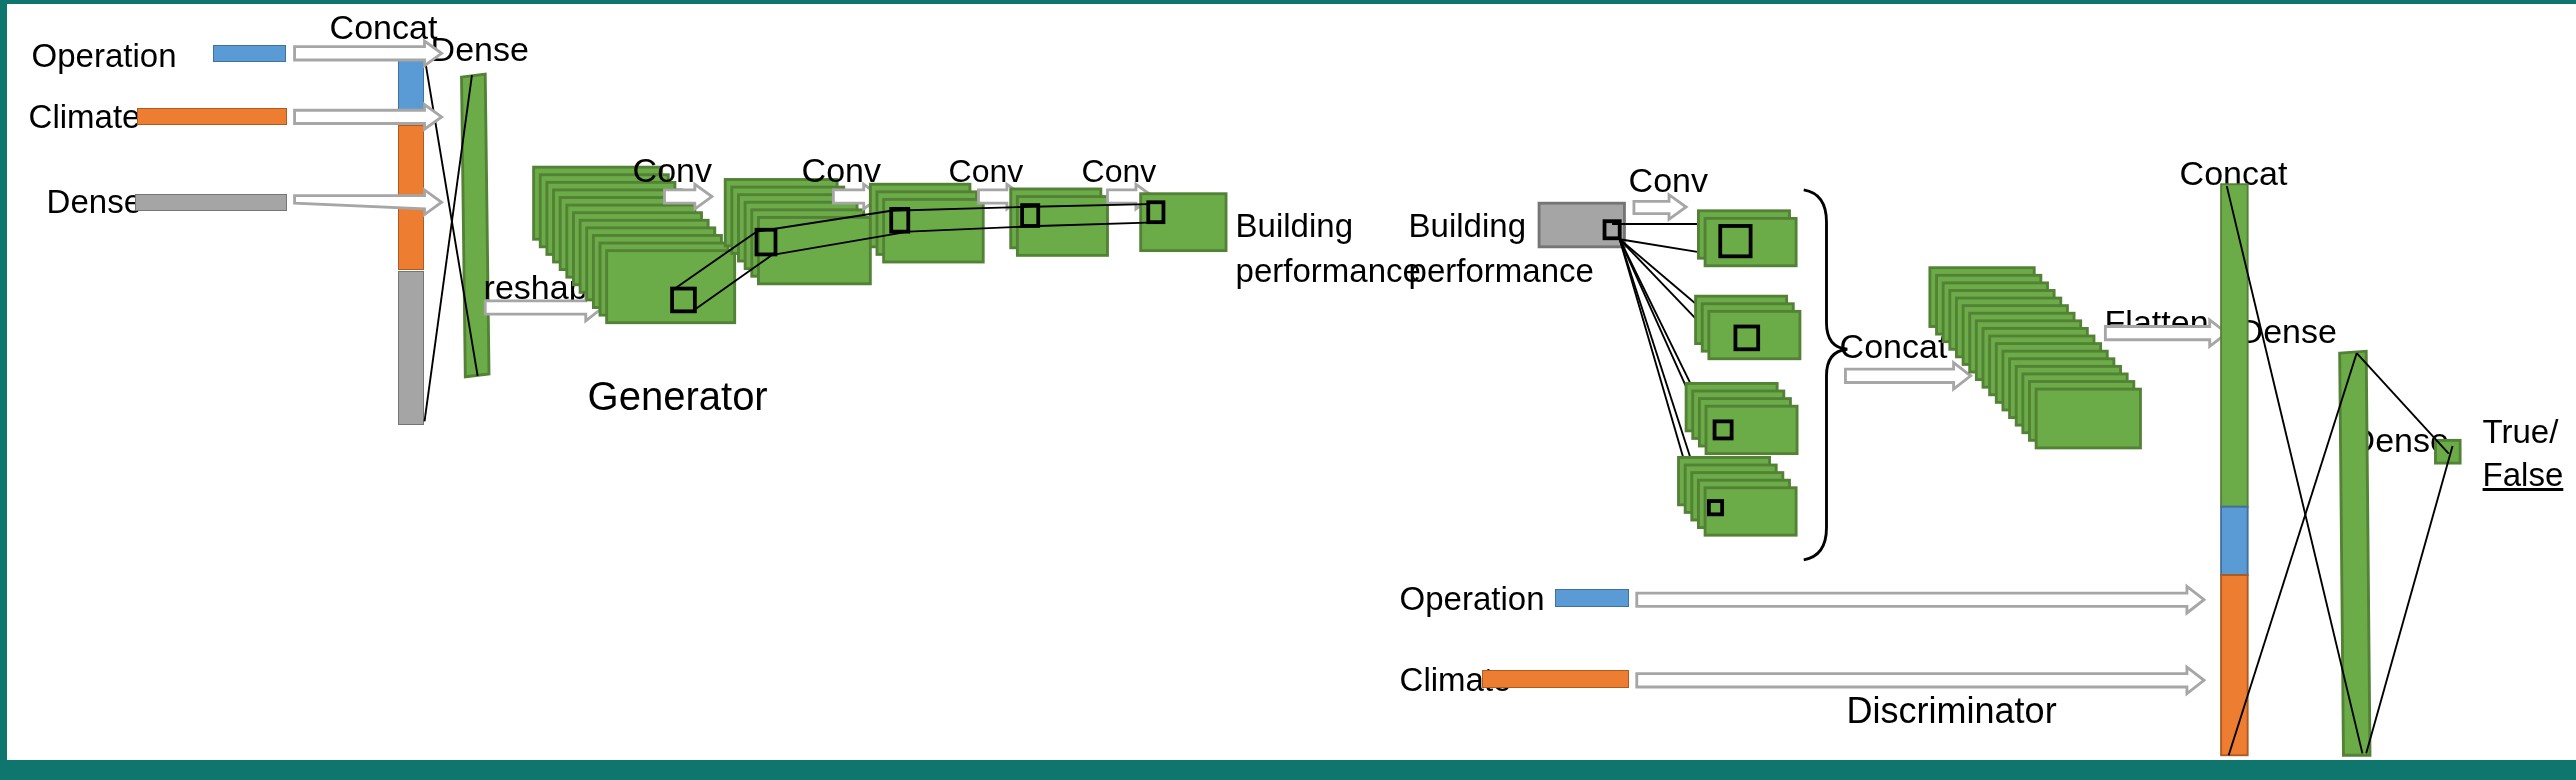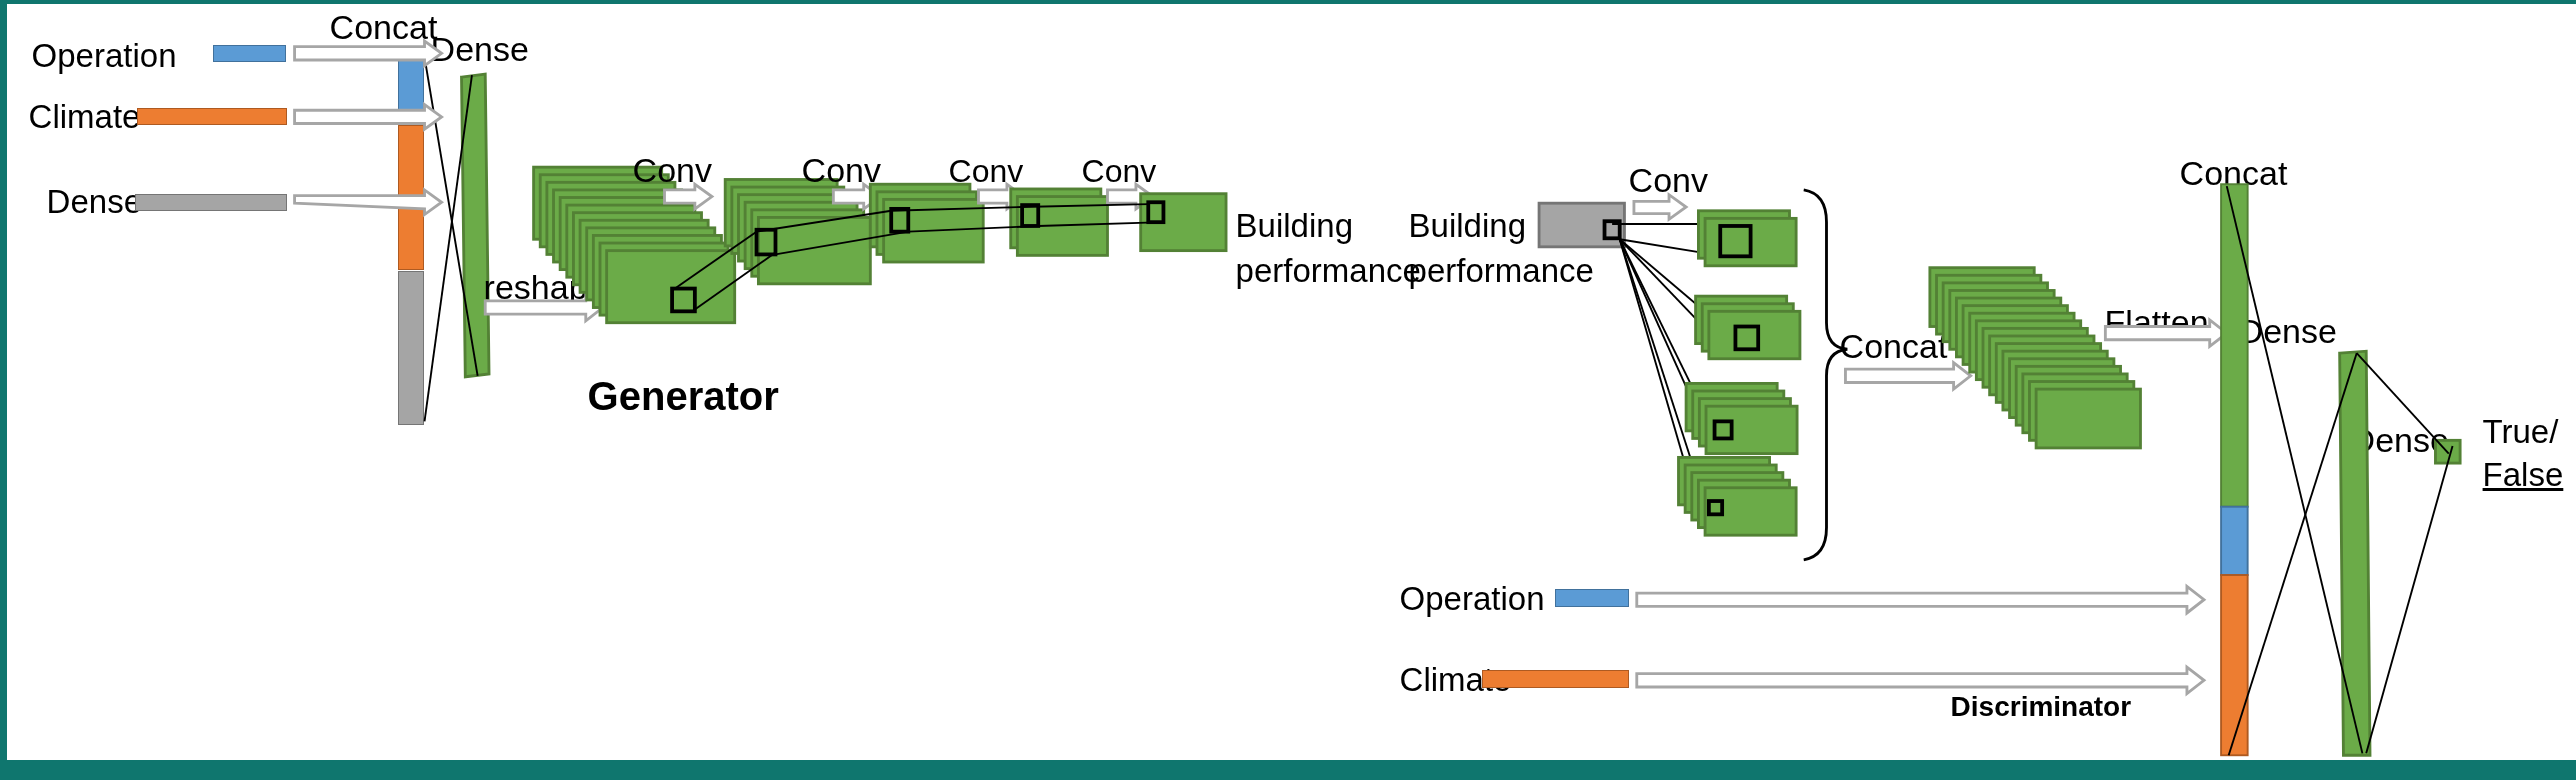--- a/index.html
+++ b/index.html
@@ -18,21 +18,21 @@
     background:#ffffff;
     overflow:hidden;
   }
   .lbl{
     position:absolute;
     color:#000;
     white-space:nowrap;
     line-height:1.12;
     font-weight:400;
   }
-  .lbl.bold{font-weight:bold;}
+  .lbl.bold{font-weight:normal;}
   .bar{position:absolute;}
   .vbar{position:absolute;}
   svg.overlay{position:absolute;left:0;top:0;width:2569px;height:756px;overflow:visible;pointer-events:none;}
 </style>
 </head>
 <body>
 
 <div id="root">
   <div id="canvas">
 
@@ -181,21 +181,21 @@
 
     <div class="lbl" style="left:2476px;top:410px;font-size:33px;">True/</div>
     <div class="lbl" style="left:2476px;top:453px;font-size:33px;text-decoration:underline;">False</div>
 
     <div class="lbl" style="left:1393px;top:577px;font-size:33px;">Operation</div>
     <div class="bar" style="left:1548px;top:585px;width:74px;height:18px;background:#5B9BD5;border:1.9px solid #41719C;box-sizing:border-box;"></div>
 
     <div class="lbl" style="left:1393px;top:658px;font-size:33px;">Climate</div>
     <div class="bar" style="left:1475px;top:666px;width:147px;height:18px;background:#ED7D31;border:1.9px solid #AE5A21;box-sizing:border-box;"></div>
 
-    <div class="lbl bold" style="left:1944px;top:687px;font-size:28px;">Discriminator</div>
+    <div class="lbl bold" style="left:1840px;top:687px;font-size:36px;">Discriminator</div>
 
     <svg class="overlay" viewBox="0 0 2708 797" width="2569" height="756">
 
       <rect x="1615" y="210" width="90" height="46" fill="#A5A5A5" stroke="#757575" stroke-width="3"></rect>
       <rect x="1684" y="229" width="16" height="18" fill="none" stroke="#000" stroke-width="4"></rect>
 
       <g stroke="#A6A6A6" stroke-width="3" fill="#FFFFFF">
         <polygon points="1715,208 1752,208 1752,201 1770,214 1752,227 1752,221 1715,221"></polygon>
       </g>
 

